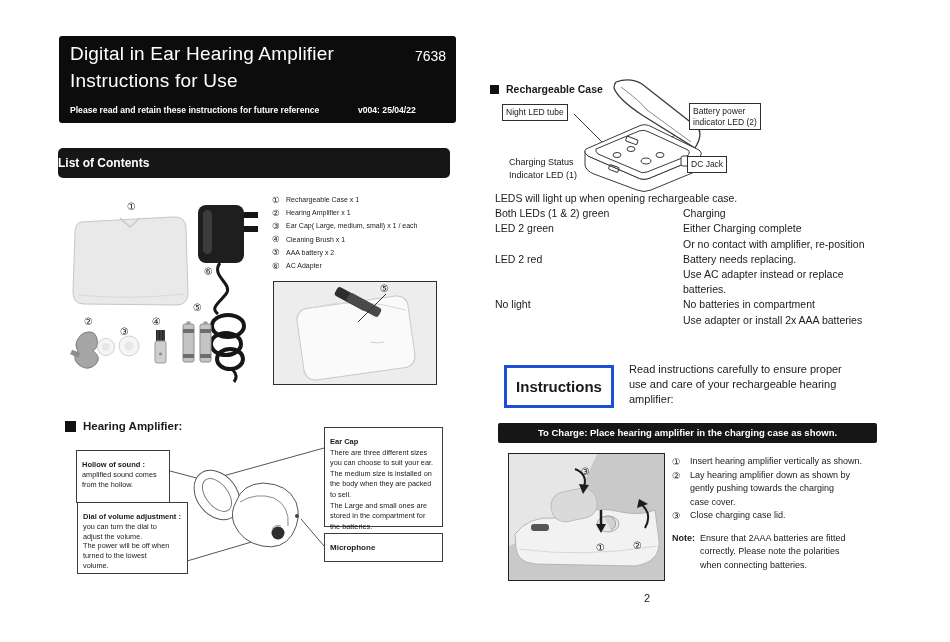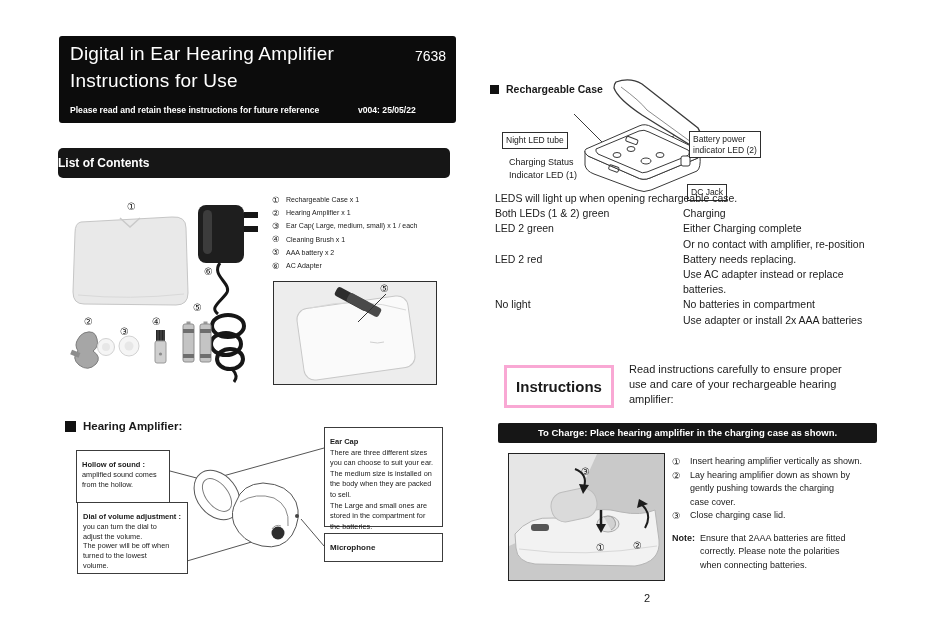--- a/index.html
+++ b/index.html
@@ -46,32 +46,32 @@
   #co-hollow { left:76px;  top:450px; width:94px;  height:53px; }
   #co-dial   { left:77px;  top:502px; width:111px; height:72px; }
   #co-earcap { left:324px; top:427px; width:119px; height:100px; line-height:10.6px; }
   #co-mic    { left:324px; top:533px; width:119px; height:29px; display:flex; align-items:center; font-weight:bold; font-size:8px; }
   #ha-svg { left:60px; top:440px; }
 
   
   #rc-head { left:490px; top:83px; font-size:10.5px; }
   #rc-head .sq { width:9px; height:9px; }
   #rc-svg { left:490px; top:78px; }
-  .dlabel { border:1px solid #2e2e2e; background:#fff; font-size:8.5px; padding:2px 3px; line-height:10.5px;margin-top:28px; }
+  .dlabel { border:1px solid #2e2e2e; background:#fff; font-size:8.5px; padding:2px 3px; line-height:10.5px; }
   #lbl-night   { left:502px; top:104px; }
   #lbl-battery { left:689px; top:103px; }
   #lbl-dc      { left:687px; top:156px; }
   #lbl-charging{ left:509px; top:156px; font-size:9px; line-height:13px; }
 
   
   #led-block { left:495px; top:191px; width:410px; font-size:10.5px; line-height:15.2px; }
   .led-row { display:grid; grid-template-columns:188px 1fr; }
 
   
-  #ins-box { left:504px; top:365px; width:110px; height:43px; border:3px solid #f9a8d4;
+  #ins-box { left:504px; top:365px; width:110px; height:43px; border:3px solid #1d4ed8;
              display:flex; align-items:center; justify-content:center; font-weight:bold; font-size:15px; }
   #ins-text { left:629px; top:362px; width:258px; font-size:11px; line-height:14.8px; }
   #charge-bar { left:498px; top:423px; width:379px; height:20px; background:#161616; border-radius:2px;
                 color:#fff; font-size:9.5px; font-weight:bold; text-align:center; line-height:20px; }
 
   
   #photo { left:508px; top:453px; width:157px; height:128px; border:1px solid #222; background:#c9c9c9; }
   .photo-num { position:absolute; font-size:10px; color:#1d1d1d; }
 
   
@@ -85,21 +85,21 @@
   svg { display:block; }
 </style>
 </head>
 <body>
 
 <div class="abs" id="header-box">
   <div class="abs" id="header-title1">Digital in Ear Hearing Amplifier</div>
   <div class="abs" id="header-title2">Instructions for Use</div>
   <div class="abs" id="header-model">7638</div>
   <div class="abs" id="header-note">Please read and retain these instructions for future reference</div>
-  <div class="abs" id="header-version">v004: 25/05/22</div>
+  <div class="abs" id="header-version">v004: 25/04/22</div>
 </div>
 
 <div class="abs" id="contents-bar">List of Contents</div>
 
 <div class="abs" id="contents-list">
   <div class="c-item">
       <span class="c-num circ">①</span>
       <span>Rechargeable Case x 1</span>
     </div>
   <div class="c-item">

